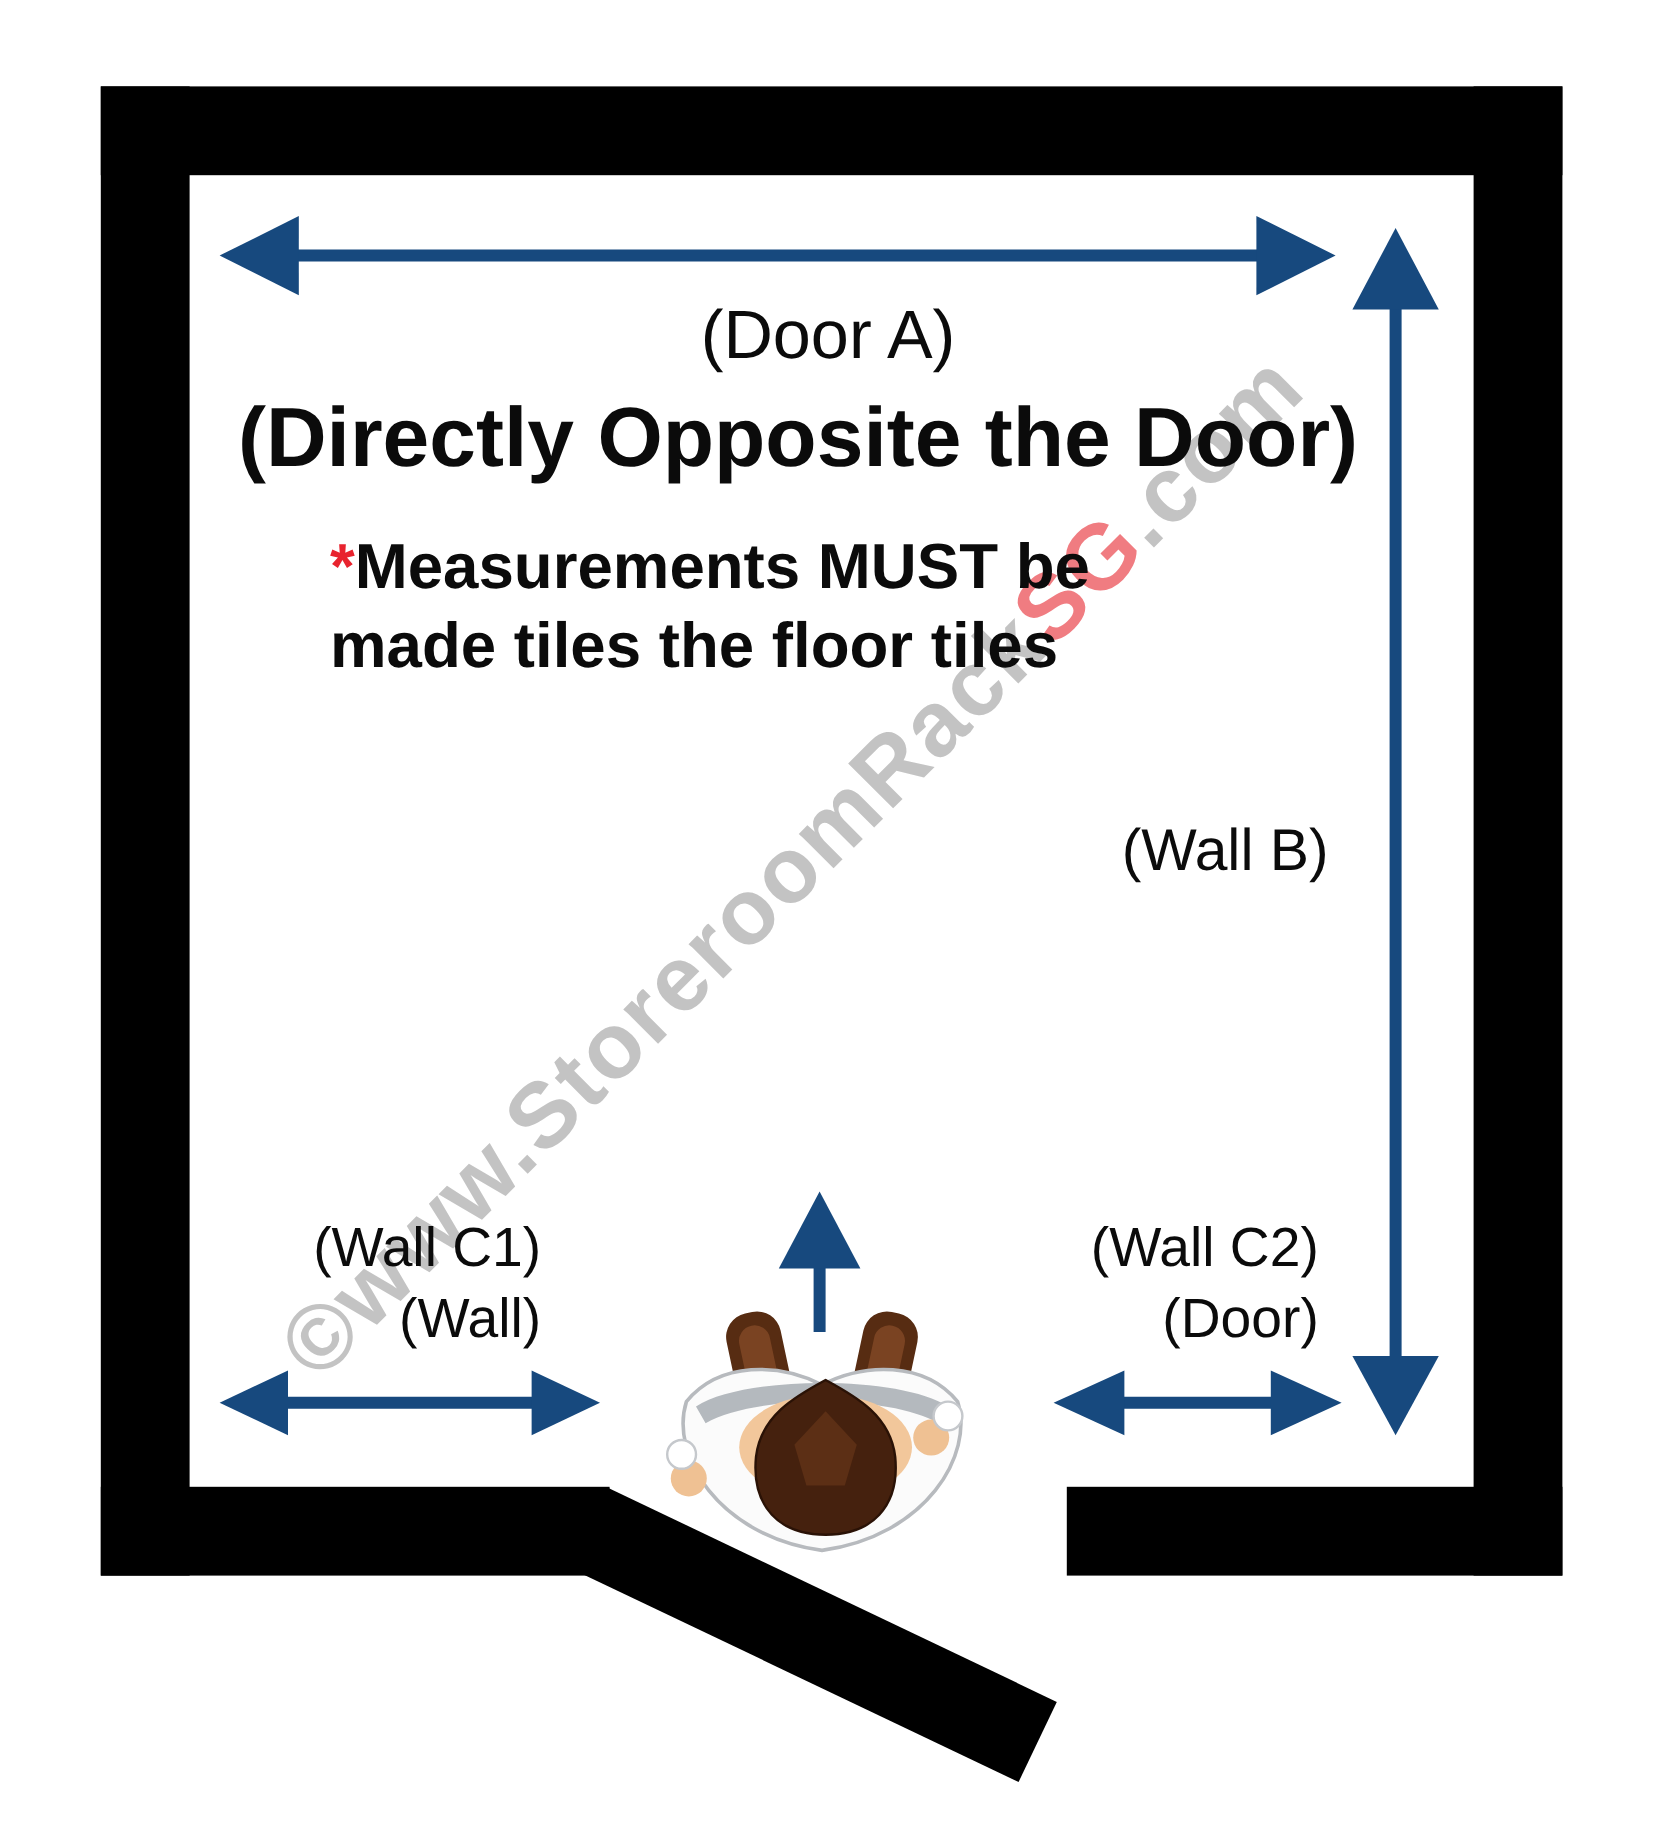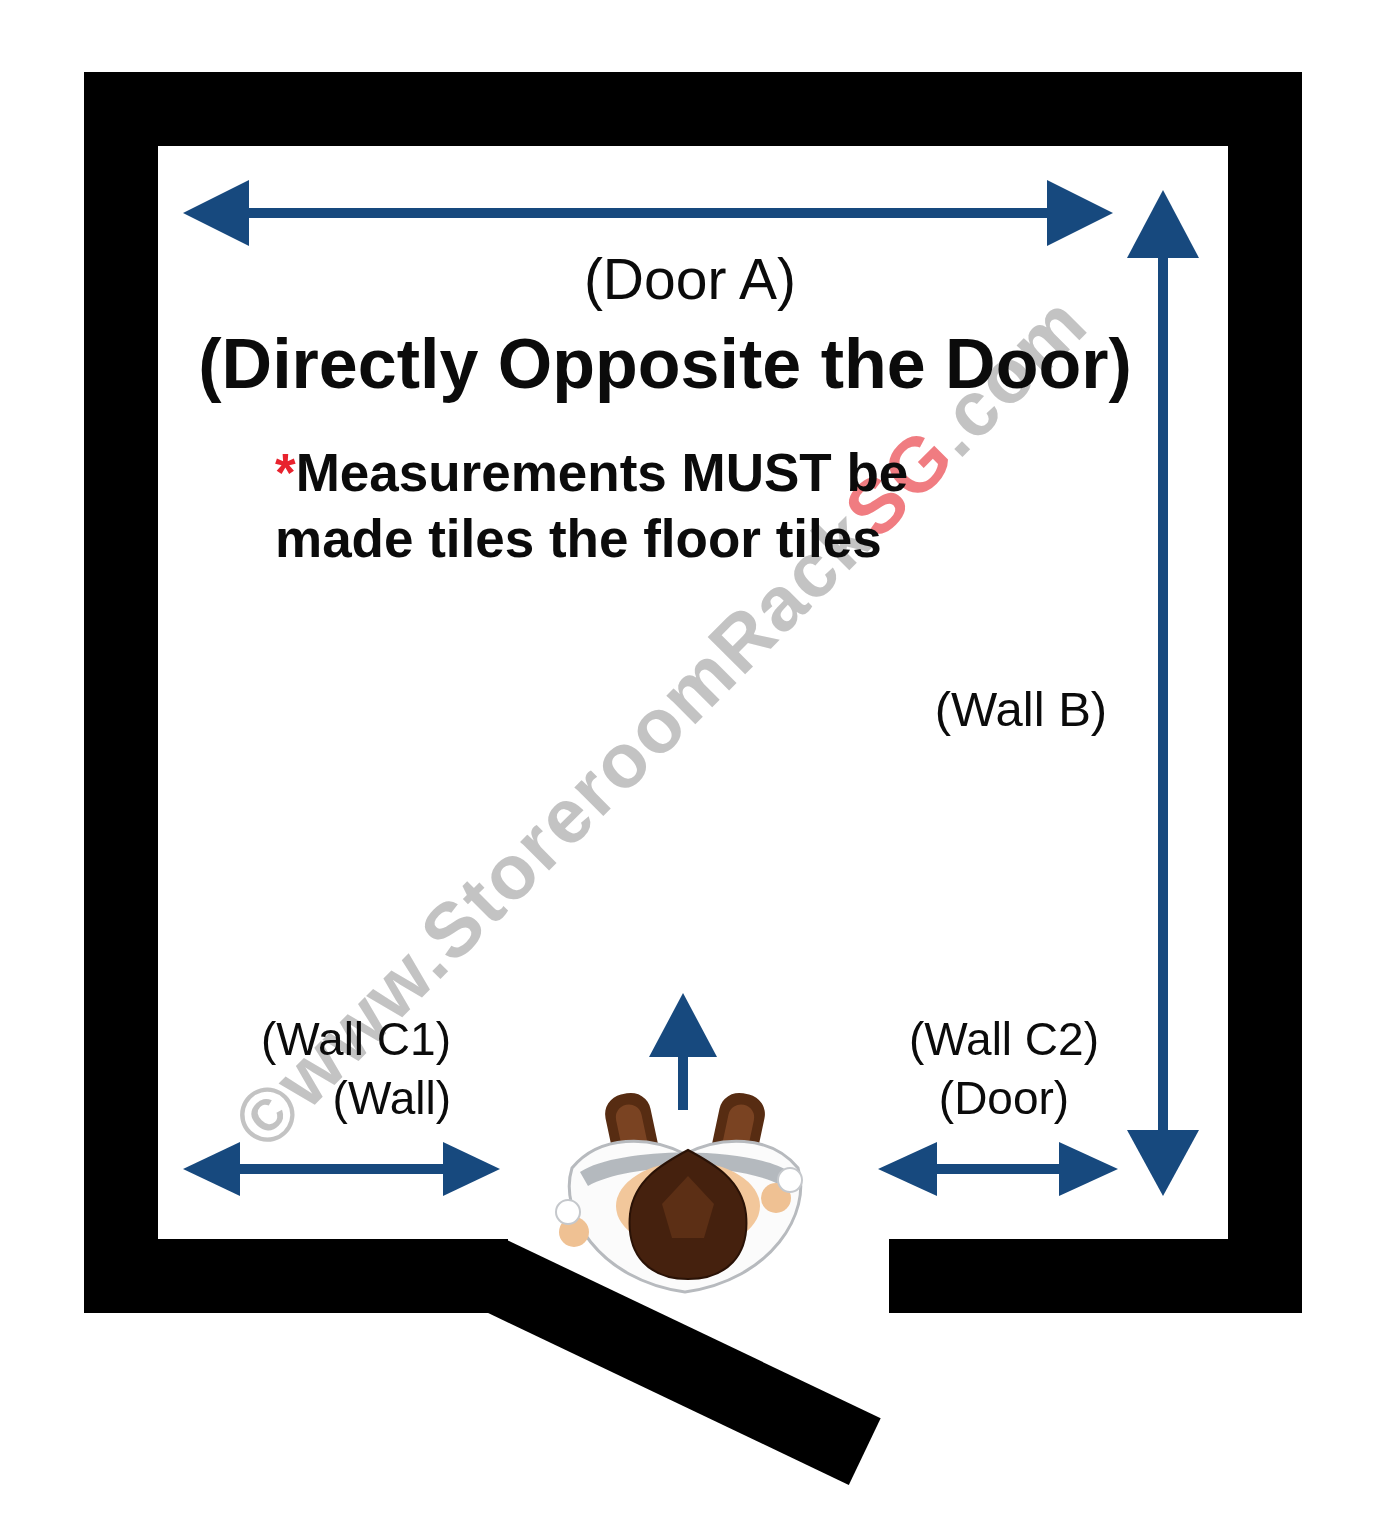--- a/index.html
+++ b/index.html
@@ -34,21 +34,21 @@
   
   .label{position:absolute;z-index:4;white-space:nowrap;}
   .centered{transform:translateX(-50%);}
   .wall-a-label{left:690px;top:246px;font-size:57px;}
   .wall-a-sub{left:665px;top:324px;font-size:70px;font-weight:700;}
   .note{left:230px;top:440px;font-size:53px;font-weight:700;line-height:66px;margin-left:45px;}
   .note .star{color:#e8232e;}
   .note-line3{padding-left:76px;}
   .wall-b-label{left:1021px;top:681px;font-size:49px;}
   .wall-c1-label{left:356px;top:1010px;font-size:46px;text-align:right;line-height:59px;}
-  .wall-c2-label{left:1004px;top:1010px;font-size:46px;text-align:center;line-height:59px;}
+  .wall-c2-label{left:1004px;top:1010px;font-size:46px;text-align:right;line-height:59px;}
 </style>
 </head>
 <body>
 
 <div class="stage">
 
   <div class="watermark"><span>©www.StoreroomRack</span><span class="wm-accent">SG</span><span>.com</span></div>
 
   <div class="wall wall-top"></div>
   <div class="wall wall-left"></div>

